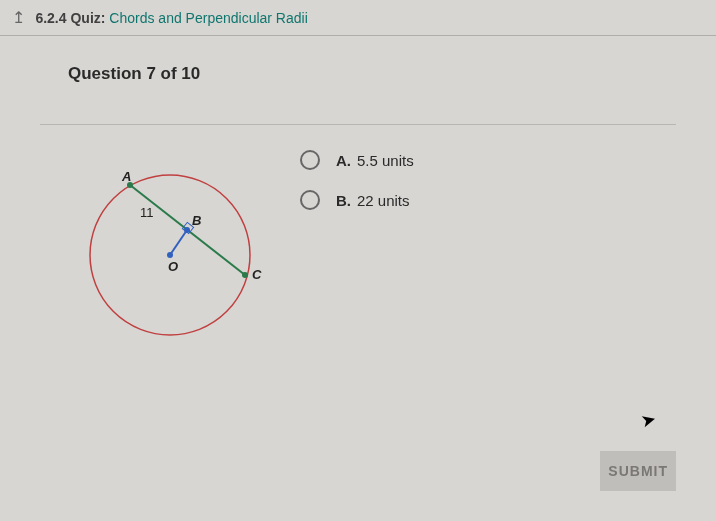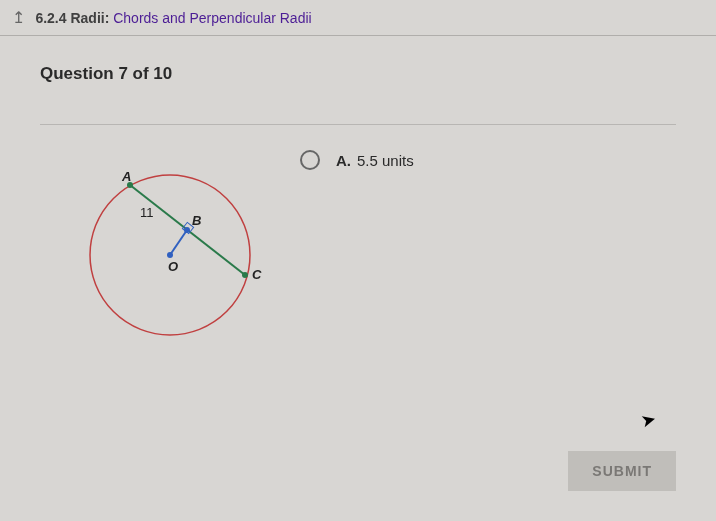--- a/index.html
+++ b/index.html
@@ -28,30 +28,31 @@
     }
     .quiz-label {
       font-size: 14px;
       color: #3a3a3a;
     }
     .quiz-label .bold {
       font-weight: bold;
       color: #404040;
     }
     .quiz-label .title {
-      color: #4c1d95;
+      color: #0f766e;
     }
     .content {
       padding: 28px 40px 20px 40px;
     }
     .question-num {
       font-size: 17px;
       font-weight: bold;
       color: #2a2a2a;
       margin-bottom: 14px;
+      margin-left: 28px;
     }
     .question-text {
       font-size: 15px;
       color: #3a3a3a;
       line-height: 1.4;
     }
     .segment {
       font-style: italic;
       text-decoration: overline;
       display: inline-block;
@@ -96,21 +97,21 @@
     }
     .submit-area {
       position: absolute;
       bottom: 30px;
       right: 40px;
     }
     .submit-btn {
       background: #c0beba;
       color: #7a7875;
       border: none;
-      padding: 12px 24px;
+      padding: 12px 8px;
       font-size: 14px;
       font-weight: bold;
       letter-spacing: 1px;
       cursor: pointer;
     }
     .cursor {
       position: absolute;
       bottom: 90px;
       right: 60px;
       font-size: 18px;
@@ -118,21 +119,21 @@
       transform: rotate(-15deg);
     }
   </style>
 </head>
 <body>
 
 <div class="header">
   <span class="back-icon">↥</span>
   <span class="quiz-label">
     <span class="bold">6.2.4</span>
-    <span class="bold">Radii:</span>
+    <span class="bold">Quiz:</span>
     <span class="title">Chords and Perpendicular Radii</span>
   </span>
 </div>
 
 <div class="content">
   <div class="question-num">Question 7 of 10</div>
 
   <div class="figure-answers">
     <div class="figure">
       <svg width="260" height="220" viewBox="0 0 260 220">
@@ -158,20 +159,26 @@
       </svg>
     </div>
 
     <div class="answers">
       <div class="answer-row">
         <div class="radio-circle"></div>
         <div class="answer-label">
           <span class="letter">A.</span><span>5.5 units</span>
         </div>
       </div>
+      <div class="answer-row">
+        <div class="radio-circle"></div>
+        <div class="answer-label">
+          <span class="letter">B.</span><span>22 units</span>
+        </div>
+      </div>
     </div>
   </div>
 </div>
 
 <div class="cursor">➤</div>
 
 <div class="submit-area">
   <button class="submit-btn">SUBMIT</button>
 </div>
 

